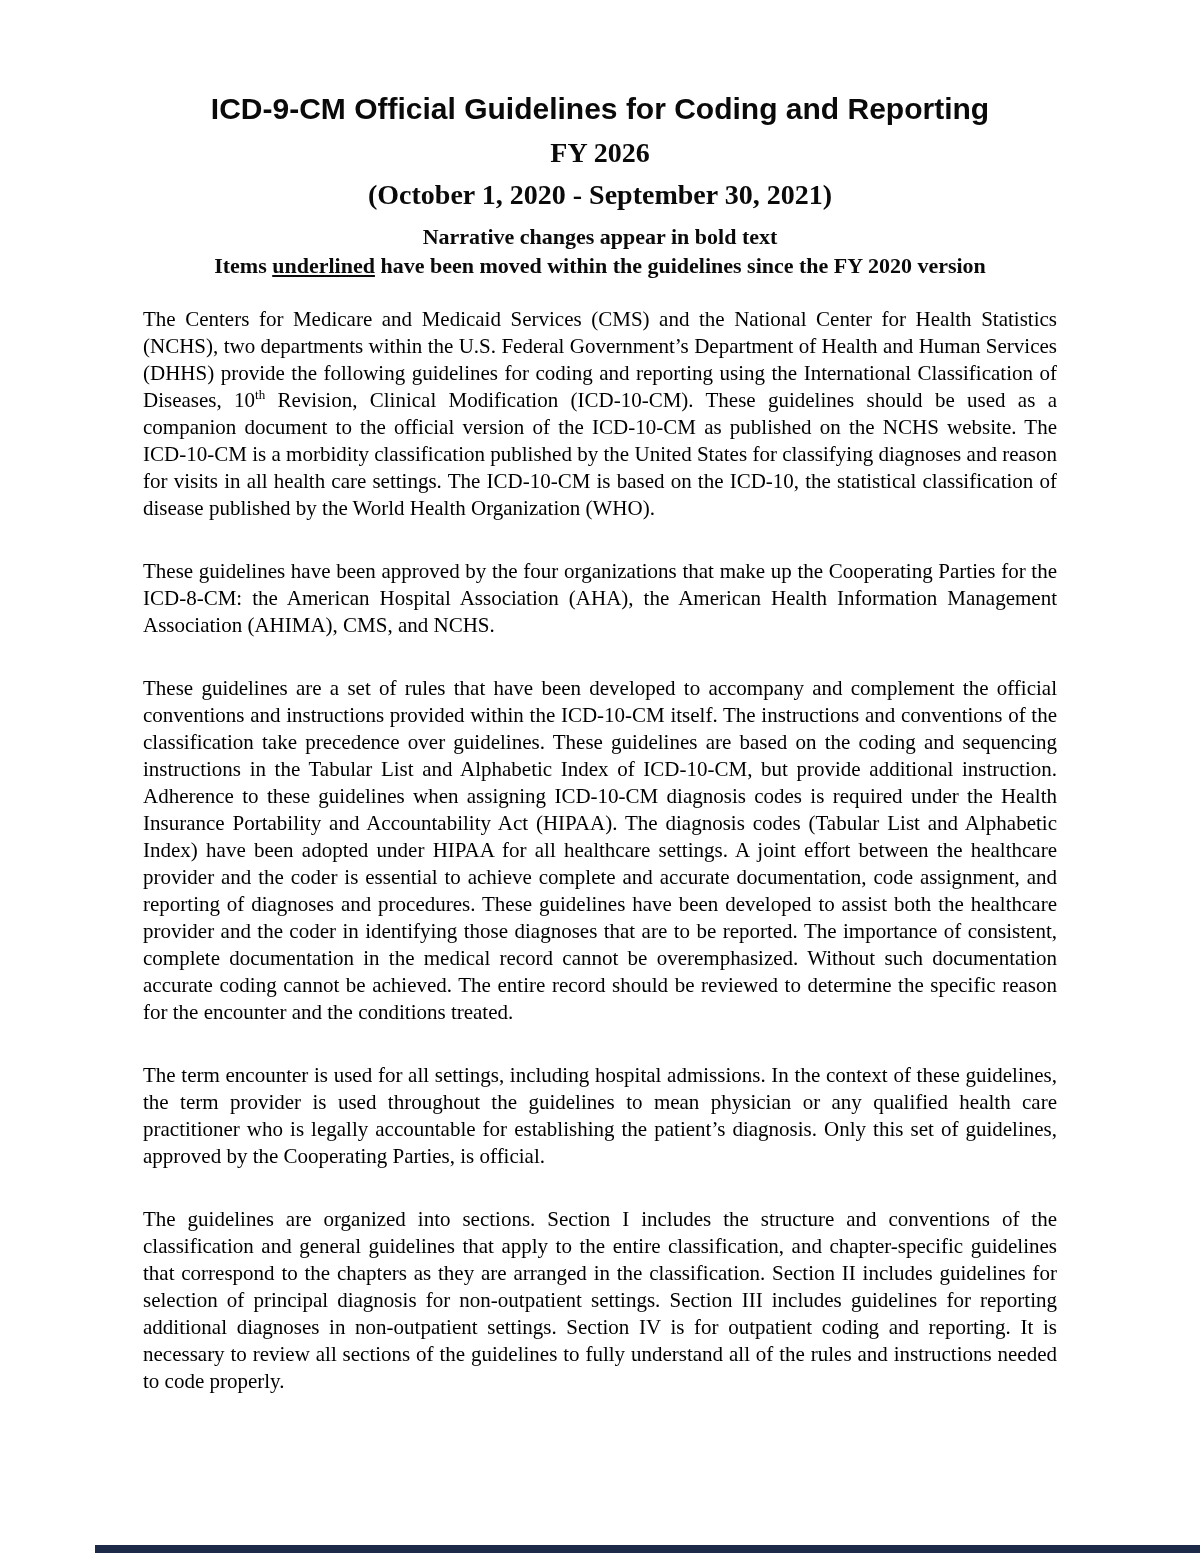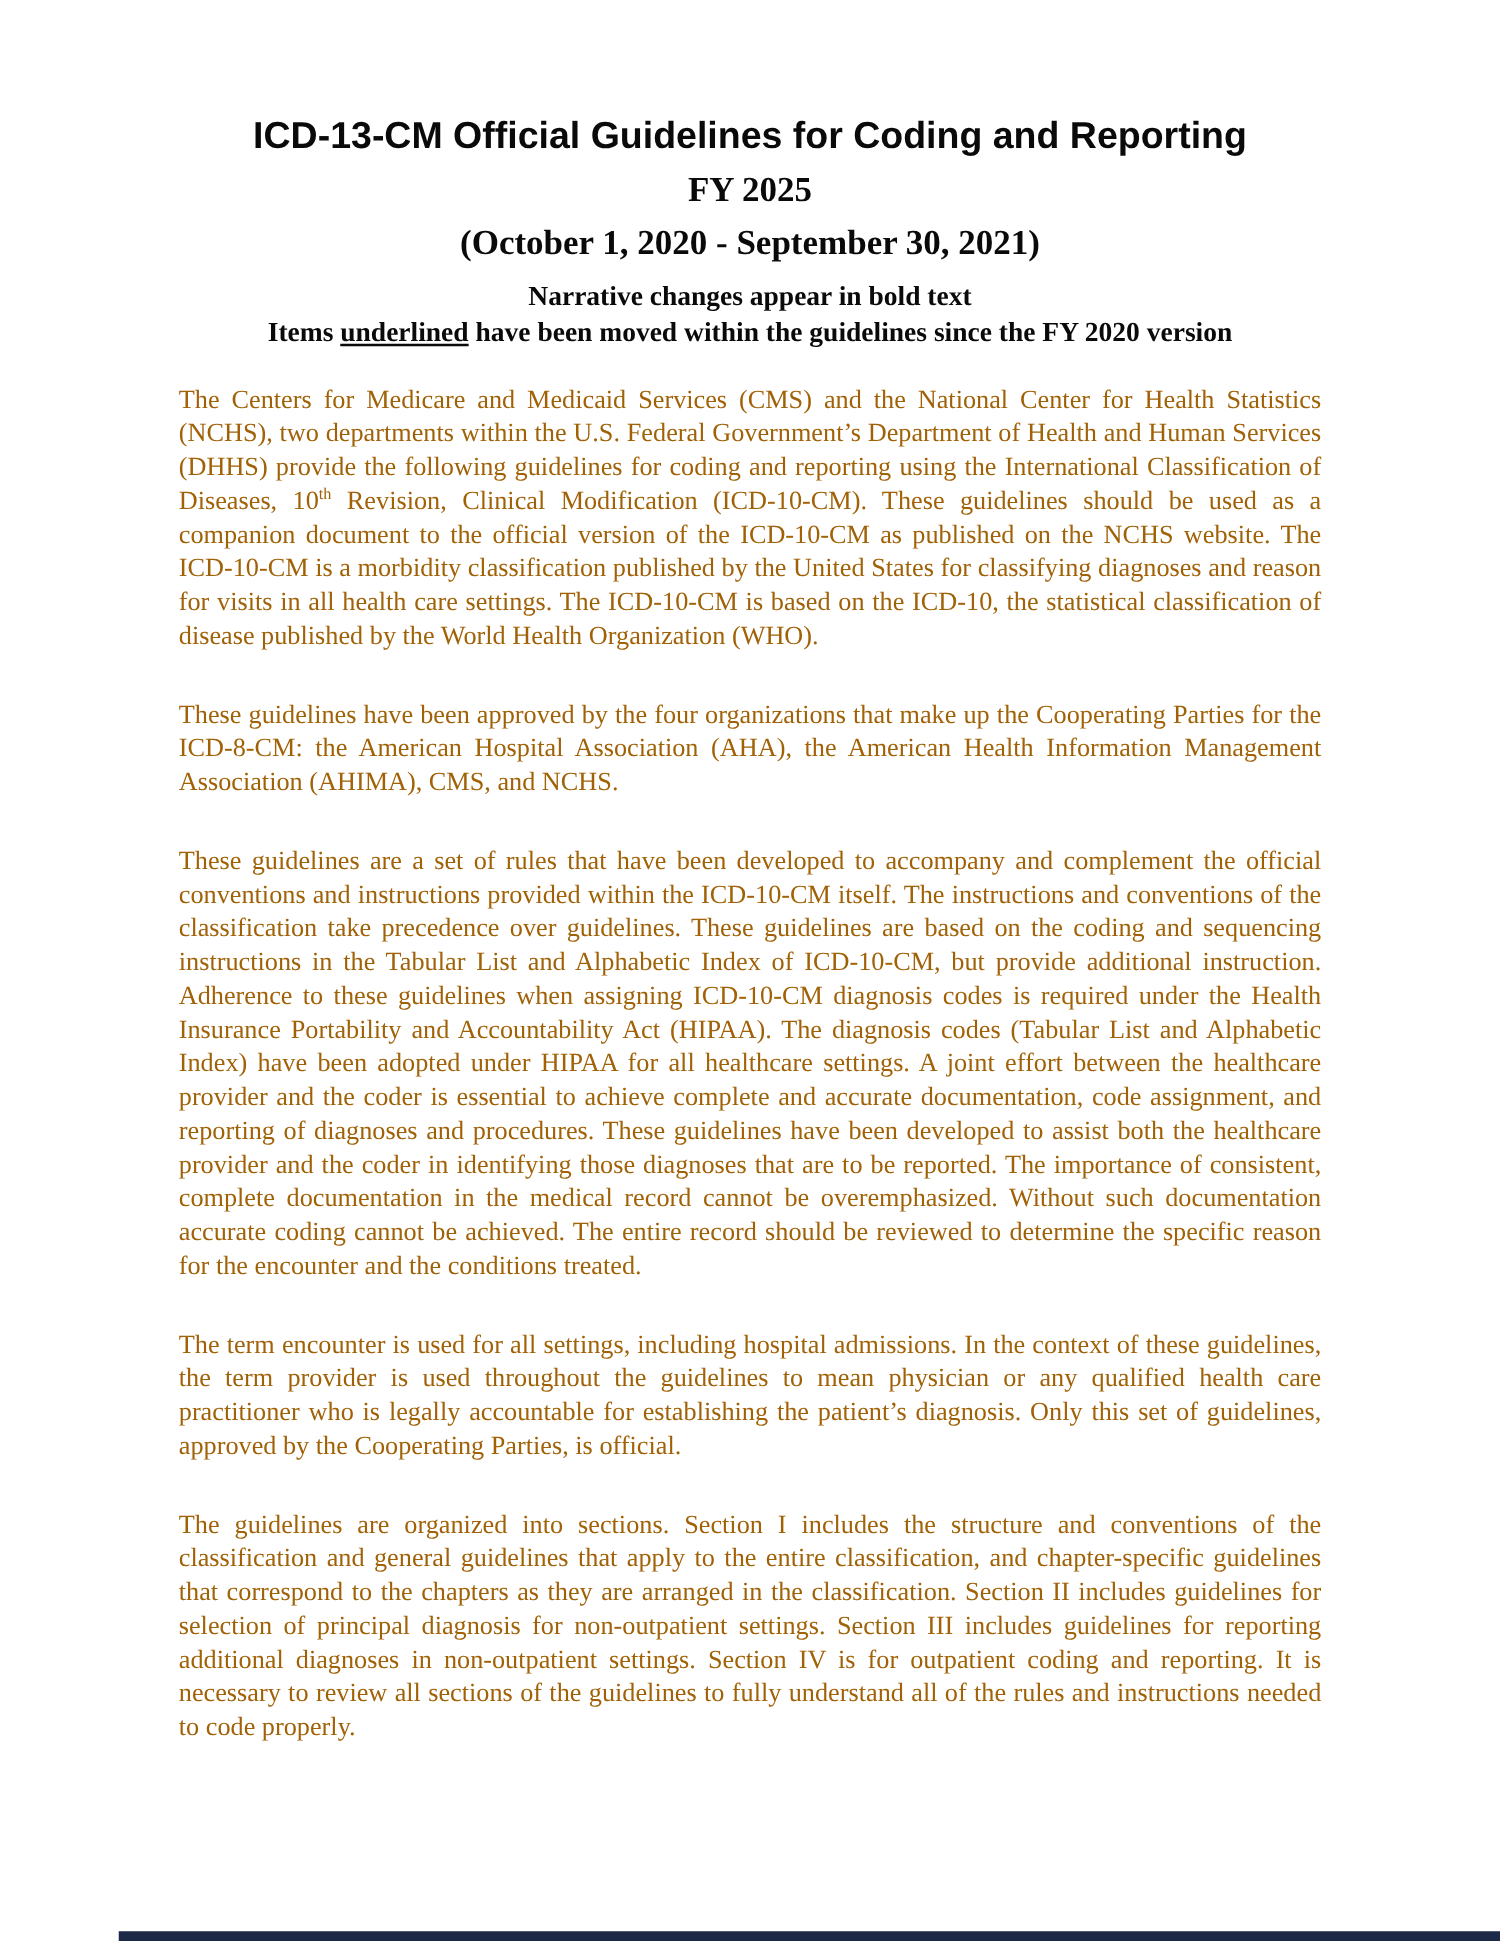--- a/index.html
+++ b/index.html
@@ -48,41 +48,41 @@
   }
   .body-block {
     margin-top: 26px;
   }
   .body-paragraph {
     font-family: "Liberation Serif", serif;
     font-size: 21px;
     line-height: 27px;
     text-align: justify;
     margin: 0 0 36px 0;
-    color: #a16207;
+    color: #000000;
   }
   .seg-u { text-decoration: underline; }
   .seg-i { font-style: italic; }
   .seg-sup { vertical-align: super; font-size: 0.62em; line-height: 0; }
   .footer-bar {
     position: absolute;
     left: 95px;
     right: 0;
     bottom: 0;
     height: 8px;
   }
 </style>
 </head>
 <body>
 
 <div class="page">
 
-  <h1 class="title-sans">ICD-13-CM Official Guidelines for Coding and Reporting</h1>
+  <h1 class="title-sans">ICD-9-CM Official Guidelines for Coding and Reporting</h1>
 
-  <h2 class="title-serif">FY 2025</h2>
+  <h2 class="title-serif">FY 2026</h2>
 
   <h2 class="title-serif">(October 1, 2020 - September 30, 2021)</h2>
 
   <div class="notice-block">
     <p class="notice-line"><span>Narrative changes appear in bold text</span></p>
     <p class="notice-line"><span>Items </span><span class="seg-u">underlined</span><span> have been moved within the guidelines since the FY 2020 version</span></p>
   </div>
 
   <div class="body-block">
     <p class="body-paragraph"><span>The Centers for Medicare and Medicaid Services (CMS) and the National Center for Health Statistics (NCHS), two departments within the U.S. Federal Government’s Department of Health and Human Services (DHHS) provide the following guidelines for coding and reporting using the International Classification of Diseases, 10</span><span class="seg-sup">th</span><span> Revision, Clinical Modification (ICD-10-CM). These guidelines should be used as a companion document to the official version of the ICD-10-CM as published on the NCHS website. The ICD-10-CM is a morbidity classification published by the United States for classifying diagnoses and reason for visits in all health care settings.  The ICD-10-CM is based on the ICD-10, the statistical classification of disease published by the World Health Organization (WHO).</span></p>

